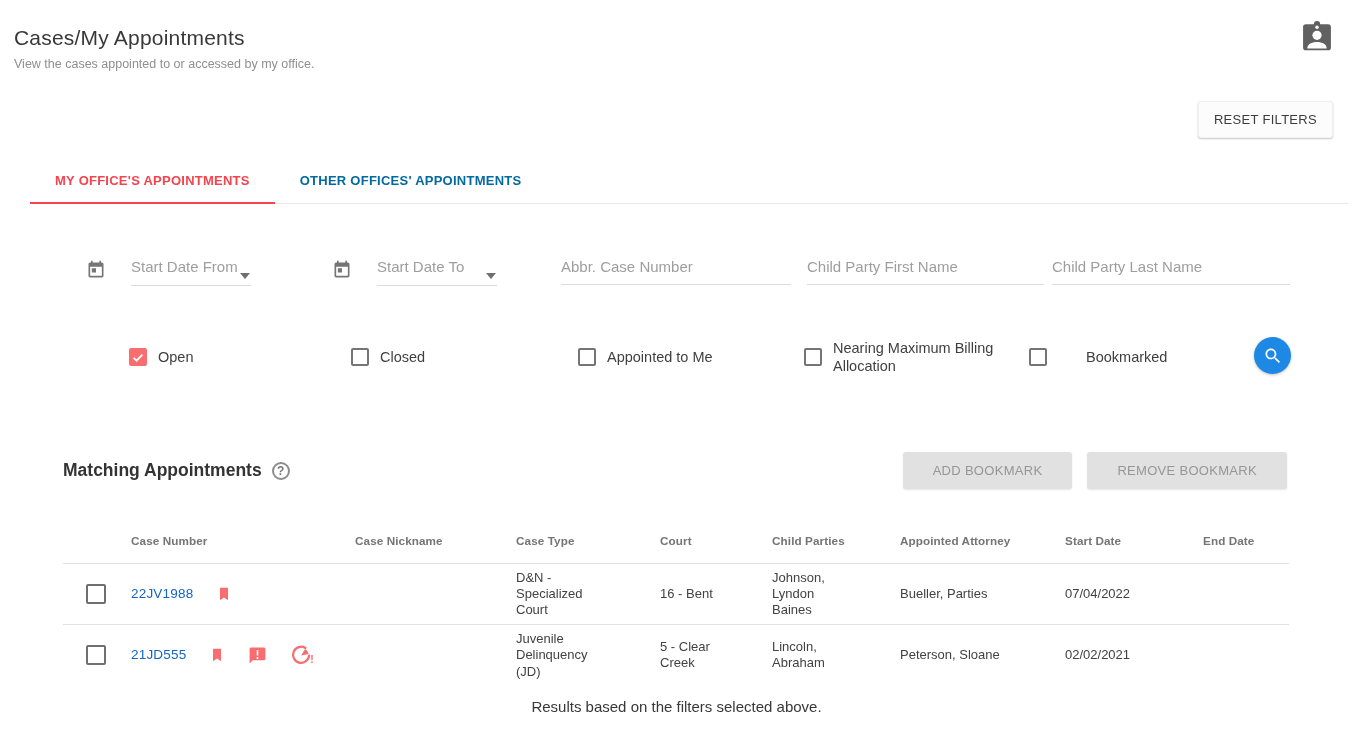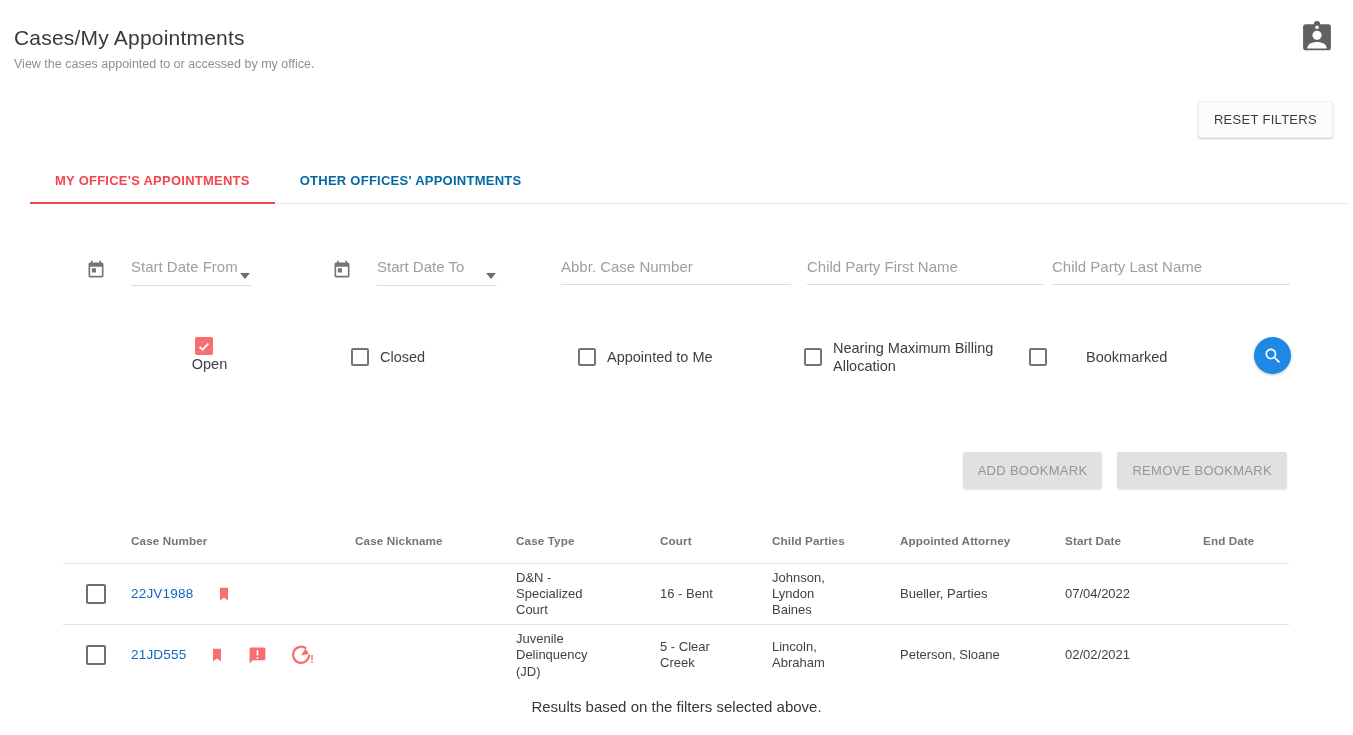--- a/index.html
+++ b/index.html
@@ -77,21 +77,21 @@
   .results-title{font-size:17.5px;font-weight:600;color:#333;}
   .help-icon{
     margin-left:10px;width:18px;height:18px;border:2px solid #8d8d8d;border-radius:50%;
     display:inline-flex;align-items:center;justify-content:center;
     font-size:12px;font-weight:700;color:#757575;cursor:pointer;
   }
   .head-buttons{margin-left:auto;display:flex;gap:15px;}
   .gray-btn{
     background:var(--disabled-bg);color:var(--disabled-tx);border:none;border-radius:3px;
     font-family:inherit;font-size:13px;font-weight:500;letter-spacing:.3px;
-    padding:11px 15px;box-shadow:0 1px 2px rgba(0,0,0,.1);cursor:default;
+    padding:11px 30px;box-shadow:0 1px 2px rgba(0,0,0,.1);cursor:default;
   }
 
   
   .tbl-wrap{position:absolute;top:518px;left:63px;width:1226px;}
   table{border-collapse:collapse;width:100%;table-layout:fixed;}
   th{
     text-align:left;font-size:11.7px;font-weight:700;color:#757575;
     padding:16px 8px 16px 0;vertical-align:middle;letter-spacing:.1px;
   }
   td{
@@ -189,21 +189,21 @@
   </div>
 
   <div class="check-row">
     <button class="search-btn">
       <span style="display:inline-flex;">
         <svg width="20" height="20" viewBox="0 0 24 24">
             <path fill="#fff" d="M15.5 14h-.79l-.28-.27C15.41 12.59 16 11.11 16 9.5 16 5.91 13.09 3 9.5 3S3 5.91 3 9.5 5.91 16 9.5 16c1.61 0 3.09-.59 4.23-1.57l.27.28v.79l5 4.99L20.49 19l-4.99-5zm-6 0C7.01 14 5 11.99 5 9.5S7.01 5 9.5 5 14 7.01 14 9.5 11.99 14 9.5 14z"></path>
           </svg>
       </span>
     </button>
-  <label class="filter-check" style="left:129px;width:150px;flex-direction:column;">
+  <label class="filter-check" style="left:129px;width:150px;">
         <span class="cb checked">
           <svg width="15" height="15" viewBox="0 0 24 24">
             <path fill="none" stroke="#fff" stroke-width="3.2" d="M4.5 12.5l5 5 10-10.5"></path>
           </svg>
         </span>
         <span class="cb-label">Open</span>
       </label>
       <label class="filter-check" style="left:578px;width:180px;">
         <span class="cb"></span>
         <span class="cb-label">Appointed to Me</span>
@@ -216,20 +216,24 @@
         <span class="cb"></span>
         <span class="cb-label">Nearing Maximum Billing Allocation</span>
       </label>
       <label class="filter-check" style="left:1029px;width:160px;gap:28px;">
         <span class="cb"></span>
         <span class="cb-label">Bookmarked</span>
       </label>
     </div>
 
   <div class="results-head">
+    <div class="results-title-wrap">
+      <span class="results-title">Matching Appointments</span>
+      <span class="help-icon">?</span>
+    </div>
     <div class="head-buttons">
       <button class="gray-btn">ADD BOOKMARK</button>
       <button class="gray-btn">REMOVE BOOKMARK</button>
     </div>
   </div>
 
   <div class="tbl-wrap">
     <table>
       <colgroup>
           <col style="width:68px;">

